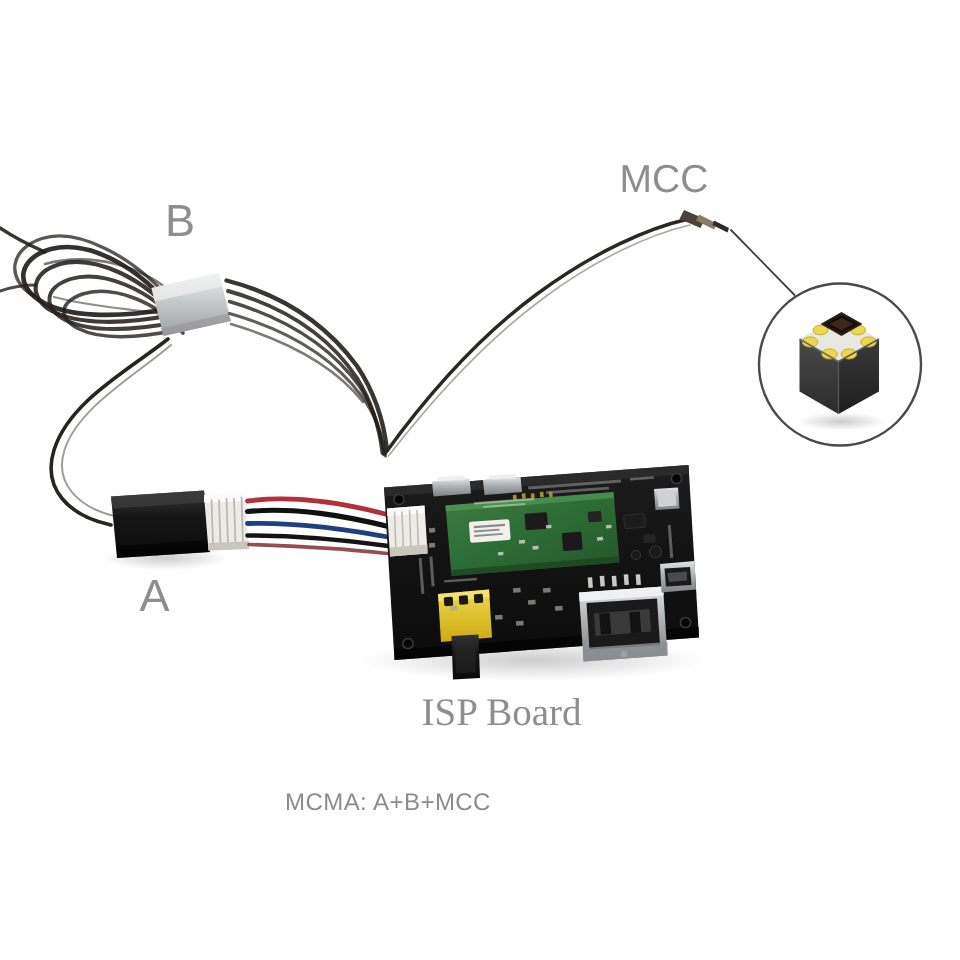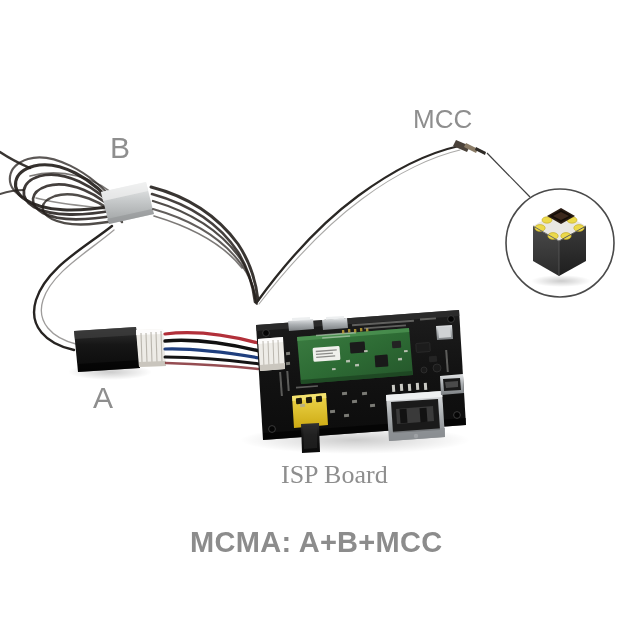--- a/index.html
+++ b/index.html
@@ -3,21 +3,21 @@
 <meta charset="utf-8">
 <style>
   html,body{margin:0;padding:0;background:#ffffff;}
   body{width:640px;height:640px;overflow:hidden;font-family:"Liberation Sans",sans-serif;}
   #stage{position:relative;width:640px;height:640px;background:#ffffff;}
   .lbl{position:absolute;color:#8e8e8e;white-space:nowrap;line-height:1;}
   #label-b{left:110px;top:133px;font-size:30px;}
   #label-a{left:93px;top:383px;font-size:30px;}
   #label-mcc{left:413px;top:106px;font-size:26px;text-align:right;}
   #label-isp{left:281px;top:462px;font-size:26px;font-family:Liberation Serif, serif;}
-  #caption{left:190px;top:528px;font-size:29px;font-weight:bold;color:#8c8c8c;letter-spacing:.3px;text-align:center;}
+  #caption{left:190px;top:528px;font-size:16px;font-weight:normal;color:#8c8c8c;letter-spacing:.3px;text-align:center;}
   #photo{position:absolute;left:0;top:0;width:640px;height:640px;}
 </style>
 </head>
 <body>
 
 <div id="stage">
 
   <svg id="photo" viewBox="0 0 640 640">
     <defs>
       <linearGradient id="gPcb" x1="0" y1="0" x2="0" y2="1">

